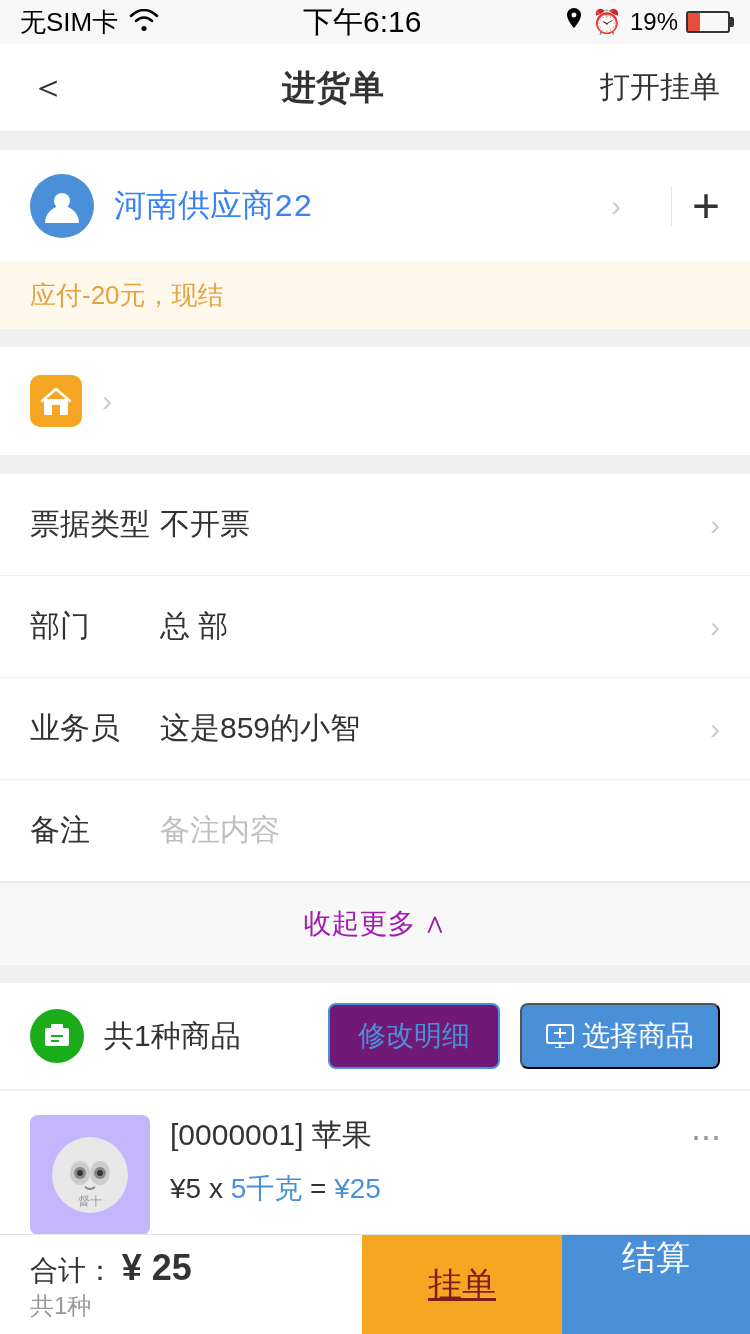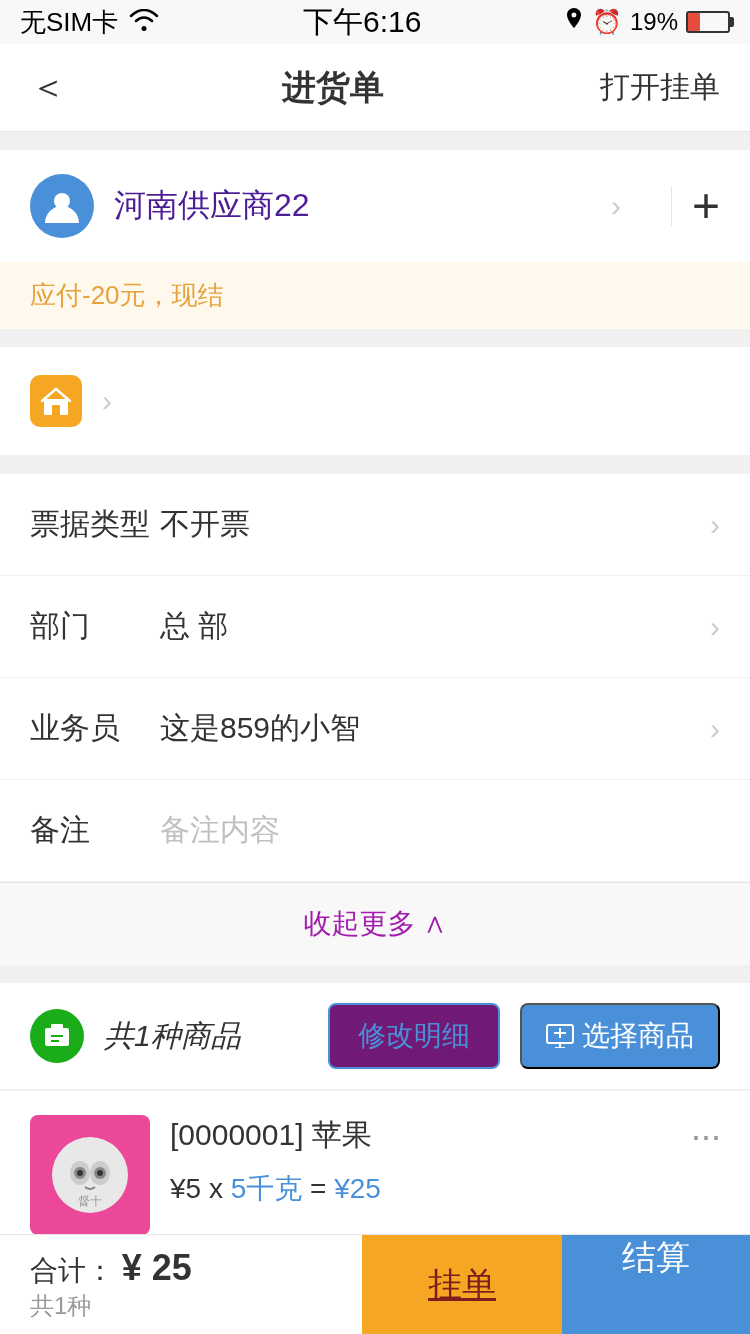--- a/index.html
+++ b/index.html
@@ -125,21 +125,22 @@
       margin-right: 20px;
       flex-shrink: 0;
     }
     .supplier-avatar svg {
       width: 38px;
       height: 38px;
     }
     .supplier-name {
       flex: 1;
       font-size: 32px;
-      color: #4c1d95;
+      color: #3b82f6;
+      font-family: Liberation Mono, monospace;
     }
     .supplier-chevron {
       color: #ccc;
       font-size: 30px;
       margin-right: 30px;
     }
     .supplier-add {
       font-size: 48px;
       color: #333;
       line-height: 1;
@@ -247,21 +248,20 @@
       background: #1aad19;
       display: flex;
       align-items: center;
       justify-content: center;
       flex-shrink: 0;
     }
     .products-count {
       flex: 1;
       font-size: 30px;
       color: #333;
-      font-style: italic;
     }
     .btn-outline {
       border: 2px solid #4a90d9;
       border-radius: 8px;
       padding: 12px 28px;
       font-size: 28px;
       color: #4a90d9;
       background: #701a75;
       cursor: pointer;
     }
@@ -282,21 +282,21 @@
       display: flex;
       align-items: flex-start;
       padding: 24px 30px;
       background: #fff;
       margin-top: 2px;
       gap: 20px;
     }
     .product-thumb {
       width: 120px;
       height: 120px;
-      background: #ec4899;
+      background: #c4b5fd;
       border-radius: 8px;
       display: flex;
       align-items: center;
       justify-content: center;
       flex-shrink: 0;
     }
     .product-info {
       flex: 1;
     }
     .product-name {

